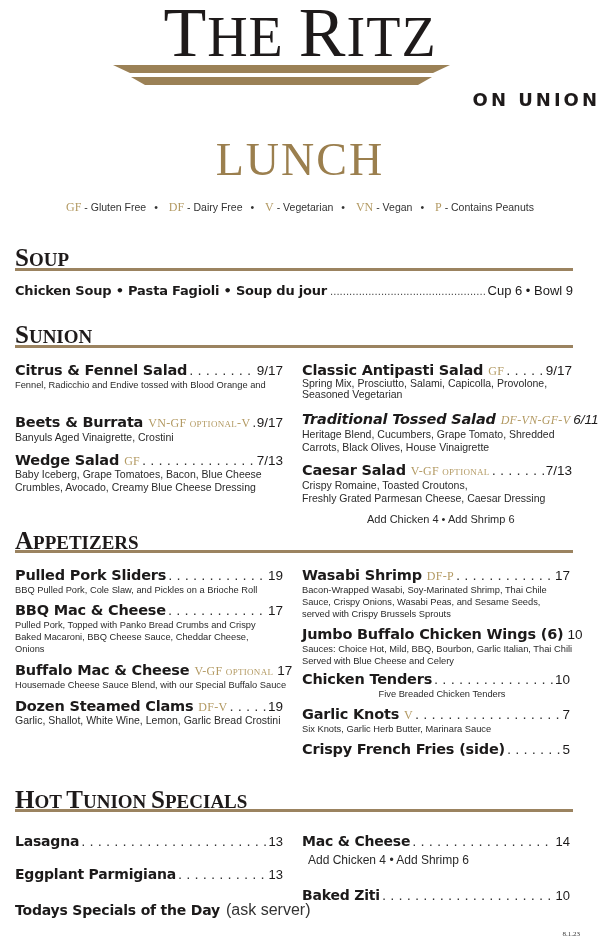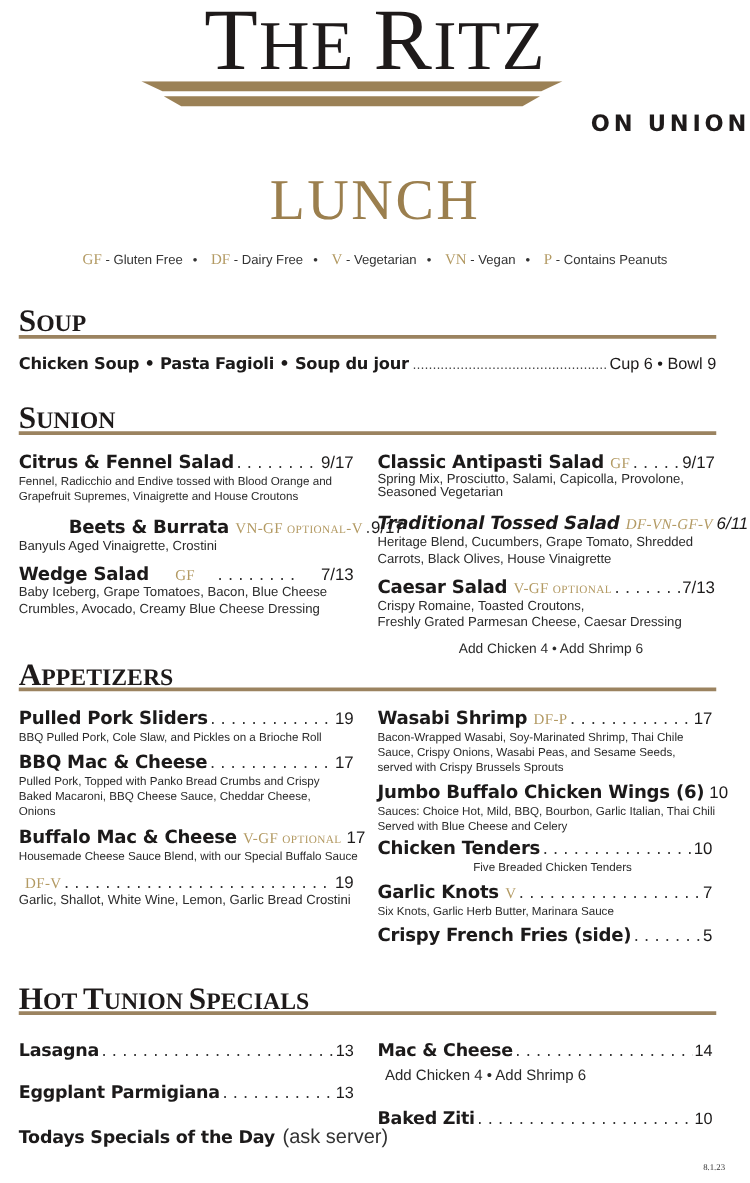--- a/index.html
+++ b/index.html
@@ -80,34 +80,33 @@
 
 <div class="section-head" style="top:322px;height:26px;"><span class="big">S</span><span class="sc">UNION</span></div>
 
 <div class="row" style="left:15px;width:268px;top:362px;">
   <span class="iname">Citrus &amp; Fennel Salad</span>
   <span class="dots"></span>
   <span class="price">9/17</span>
 </div>
 <div class="desc small-desc" style="left:15px;top:379px;width:270px;">
     <div>Fennel, Radicchio and Endive tossed with Blood Orange and</div>
-    <div>Grapefruit Supremes, Vinaigrette and House Croutons</div>
-  </div>
-
-<div class="row" style="left:15px;width:268px;top:414px;margin-left:40px;">
+  </div>
+
+<div class="row" style="left:15px;width:268px;top:414px;">
   <span class="iname">Beets &amp; Burrata</span>
   <span class="tag"><span>VN-GF</span> <span class="opt">OPTIONAL</span><span>-V</span></span>
   <span class="dots"></span>
   <span class="price">9/17</span>
 </div>
 <div class="desc" style="left:15px;top:431px;width:270px;">
     <div>Banyuls Aged Vinaigrette, Crostini</div>
   </div>
 
-<div class="row" style="left:15px;width:268px;top:452px;gap:16px;">
+<div class="row" style="left:15px;width:268px;top:452px;">
   <span class="iname">Wedge Salad</span>
   <span class="tag">GF</span>
   <span class="dots"></span>
   <span class="price">7/13</span>
 </div>
 <div class="desc" style="left:15px;top:468px;width:270px;">
     <div>Baby Iceberg, Grape Tomatoes, Bacon, Blue Cheese</div>
     <div>Crumbles, Avocado, Creamy Blue Cheese Dressing</div>
   </div>
 
@@ -170,20 +169,21 @@
   <span class="iname">Buffalo Mac &amp; Cheese</span>
   <span class="tag"><span>V-GF</span> <span class="opt">OPTIONAL</span></span>
   <span class="dots"></span>
   <span class="price">17</span>
 </div>
 <div class="desc small-desc" style="left:15px;top:679px;width:280px;">
     <div>Housemade Cheese Sauce Blend, with our Special Buffalo Sauce</div>
   </div>
 
 <div class="row" style="left:15px;width:268px;top:698px;">
+  <span class="iname">Dozen Steamed Clams</span>
   <span class="tag">DF-V</span>
   <span class="dots"></span>
   <span class="price">19</span>
 </div>
 <div class="desc" style="left:15px;top:714px;width:280px;">
     <div>Garlic, Shallot, White Wine, Lemon, Garlic Bread Crostini</div>
   </div>
 
 <div class="row" style="left:302px;width:268px;top:567px;">
   <span class="iname">Wasabi Shrimp</span>

